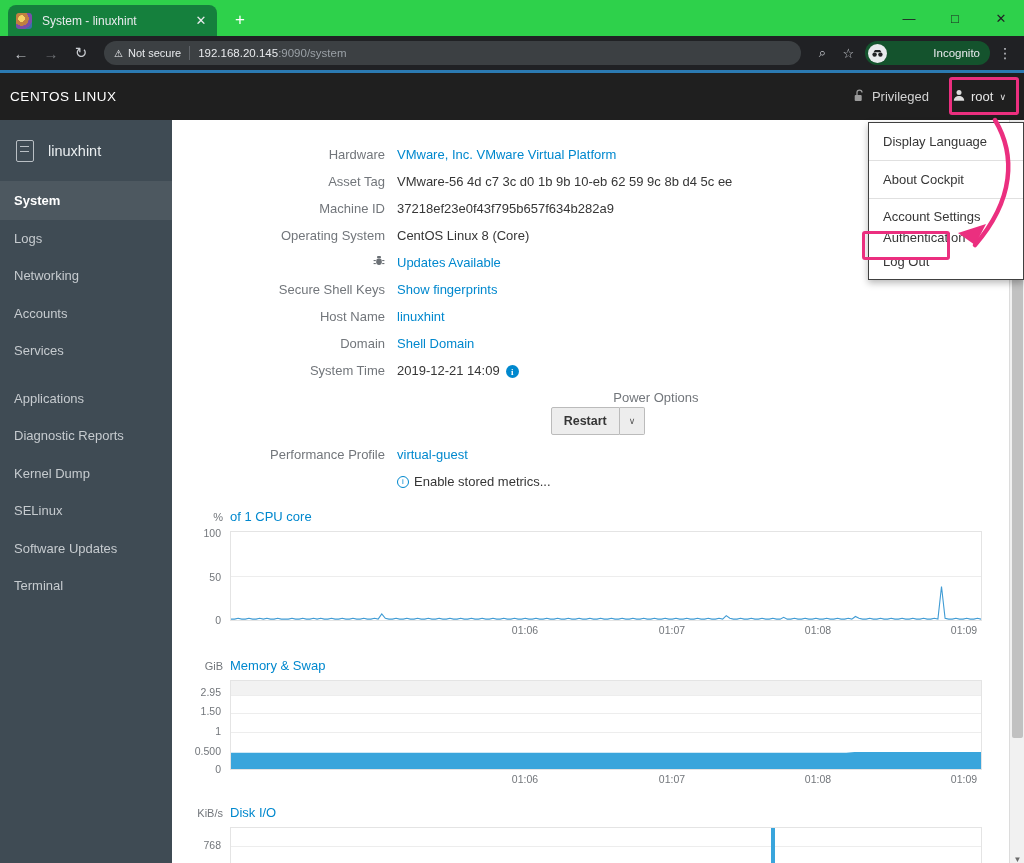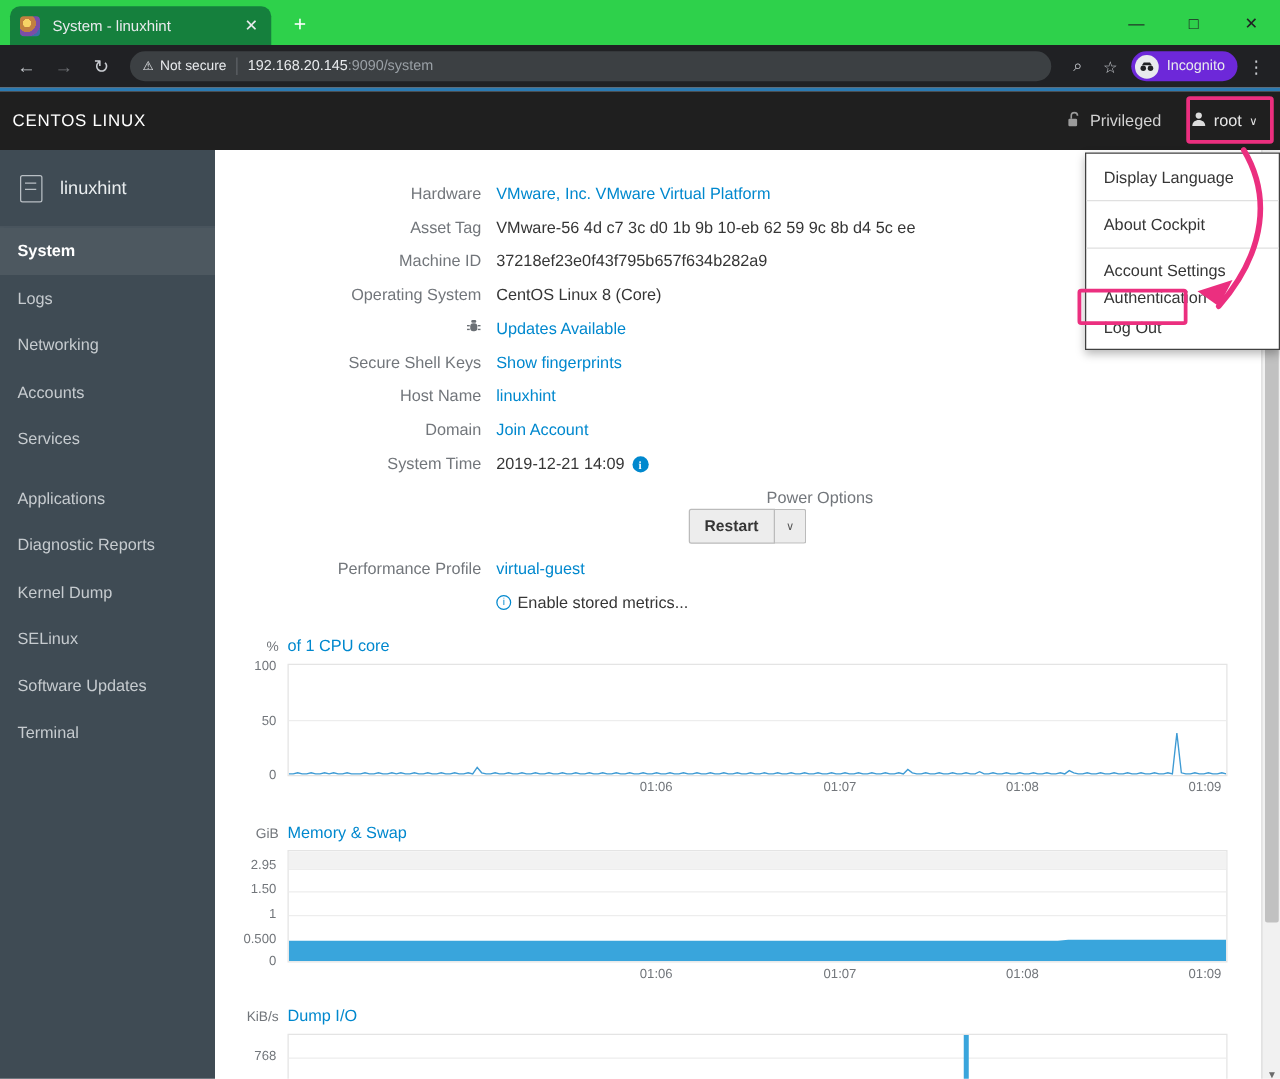--- a/index.html
+++ b/index.html
@@ -64,22 +64,22 @@
     display: flex; align-items: center; padding: 0 10px;
     overflow: hidden;
   }
   #omnibox .warn-icon { color: #e8eaed; font-size: 10px; margin-right: 5px; }
   #omnibox .notsecure { color: #e8eaed; font-size: 11px; margin-right: 8px; white-space: nowrap; }
   #omnibox .sep { width: 1px; height: 14px; background: #5f6368; margin-right: 8px; }
   #omnibox .url-host { color: #e8eaed; font-size: 11.5px; font-weight: normal; }
   #omnibox .url-path { color: #9aa0a6; font-size: 11.5px; }
   #toolbar .tbicon { color: #c8cbd0; font-size: 13px; width: 26px; text-align: center; }
   #incognito {
-    display: flex; align-items: center; background: #6d28d9;
-    border-radius: 12px; height: 24px; padding: 0 10px 0 3px; margin: 0 4px;
+    display: flex; align-items: center; background: #14532d;
+    border-radius: 12px; height: 24px; padding: 0 10px 0 3px; margin: 0 4px; gap: 40px;
   }
   #incognito .glyph {
     width: 19px; height: 19px; border-radius: 50%; background: #e8eaed;
     color: #202124; font-size: 11px; display: flex;
     align-items: center; justify-content: center; margin-right: 6px;
   }
   #incognito .label { color: #e8eaed; font-size: 11.5px; }
   #menu-dots { color: #c8cbd0; font-size: 14px; width: 22px; text-align: center; }
 
   
@@ -361,21 +361,21 @@
         <div class="info-row">
           <div class="info-label">Secure Shell Keys</div>
           <div class="info-value link">Show fingerprints</div>
         </div>
         <div class="info-row">
           <div class="info-label">Host Name</div>
           <div class="info-value link">linuxhint</div>
         </div>
         <div class="info-row">
           <div class="info-label">Domain</div>
-          <div class="info-value link">Join Account</div>
+          <div class="info-value link">Shell Domain</div>
         </div>
         <div class="info-row">
           <div class="info-label">System Time</div>
           <div class="info-value">
             <span class="link">2019-12-21 14:09</span><span class="info-badge">i</span>
           </div>
         </div>
         <div class="info-row" style="align-items:center;margin-bottom:11px;flex-direction:column;">
           <div class="info-label">Power Options</div>
           <div class="info-value">
@@ -453,21 +453,21 @@
           <span style="left:500px">01:07</span>
           <span style="left:646px">01:08</span>
           <span style="left:792px">01:09</span>
 
         </div>
       </div>
 
       <div class="chart-block" style="margin-top:16px">
         <div class="chart-head">
           <span class="chart-unit">KiB/s</span>
-          <span class="chart-title">Dump I/O</span>
+          <span class="chart-title">Disk I/O</span>
         </div>
         <div class="chart-area">
           <div class="chart-ylabels">
             <span style="top:18px">768</span>
             <span style="top:44px">512</span>
           </div>
           <div class="plot">
             <div class="gridline" style="top:18px"></div>
             <div class="gridline" style="top:44px"></div>
             <div style="position:absolute;left:72%;top:0;width:4px;height:90px;background:#39a5dc"></div>

